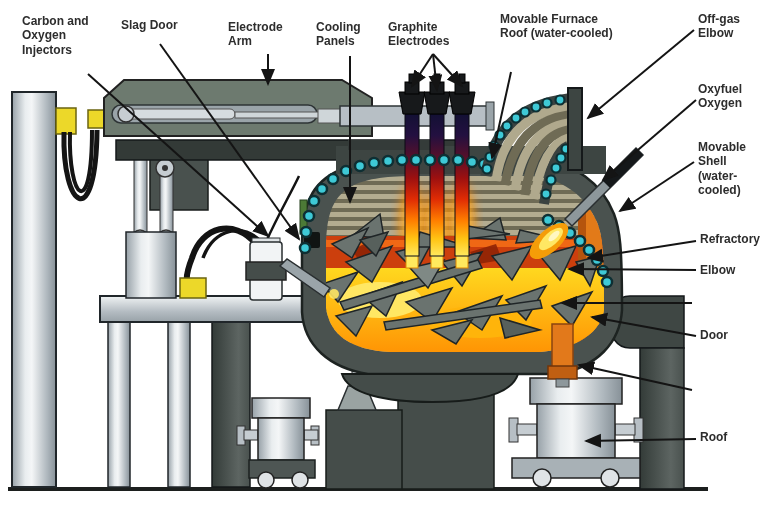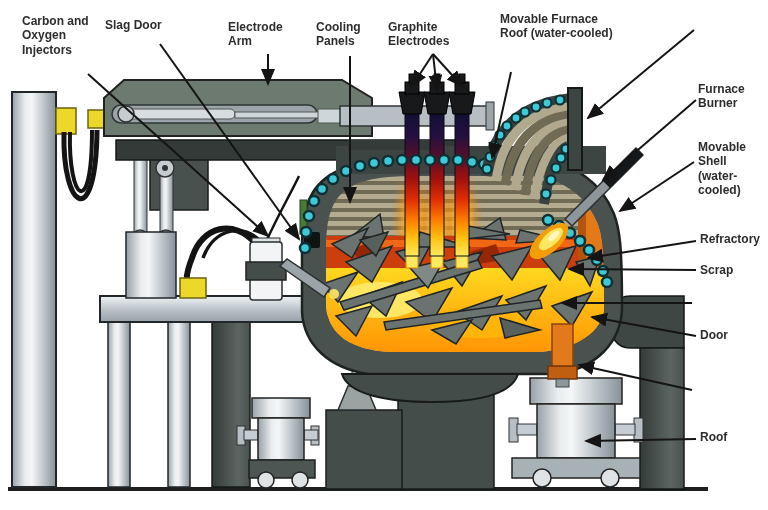--- a/index.html
+++ b/index.html
@@ -315,24 +315,25 @@
   <line x1="696" y1="241" x2="588" y2="258" marker-end="url(#ah)"></line>
   <line x1="696" y1="270" x2="569" y2="269" marker-end="url(#ah)"></line>
   <line x1="692" y1="303" x2="562" y2="303" marker-end="url(#ah)"></line>
   <line x1="696" y1="336" x2="592" y2="317" marker-end="url(#ah)"></line>
   <line x1="692" y1="390" x2="579" y2="365" marker-end="url(#ah)"></line>
   <line x1="696" y1="439" x2="586" y2="441" marker-end="url(#ah)"></line>
 </g>
 </svg>
 
 <div class="lbl" style="left:22px;top:14px;width:84px">Carbon and Oxygen Injectors</div>
-<div class="lbl" style="left:105px;top:18px;width:90px">Slag Door</div>
+<div class="lbl" style="left:121px;top:18px;width:90px">Slag Door</div>
 <div class="lbl" style="left:228px;top:20px;width:72px">Electrode Arm</div>
 <div class="lbl" style="left:316px;top:20px;width:58px">Cooling Panels</div>
 <div class="lbl" style="left:388px;top:20px;width:80px">Graphite Electrodes</div>
 <div class="lbl" style="left:500px;top:12px;width:114px">Movable Furnace Roof (water-cooled)</div>
-<div class="lbl" style="left:698px;top:82px;width:58px">Furnace Burner</div>
+<div class="lbl" style="left:698px;top:12px;width:60px">Off-gas Elbow</div>
+<div class="lbl" style="left:698px;top:82px;width:58px">Oxyfuel Oxygen</div>
 <div class="lbl" style="left:698px;top:140px;width:64px">Movable Shell (water-cooled)</div>
 <div class="lbl" style="left:700px;top:232px;width:68px">Refractory</div>
-<div class="lbl" style="left:700px;top:263px;width:60px">Scrap</div>
+<div class="lbl" style="left:700px;top:263px;width:60px">Elbow</div>
 <div class="lbl" style="left:700px;top:328px;width:60px">Door</div>
 <div class="lbl" style="left:700px;top:430px;width:60px">Roof</div>
 </div>
 
 </body></html>

